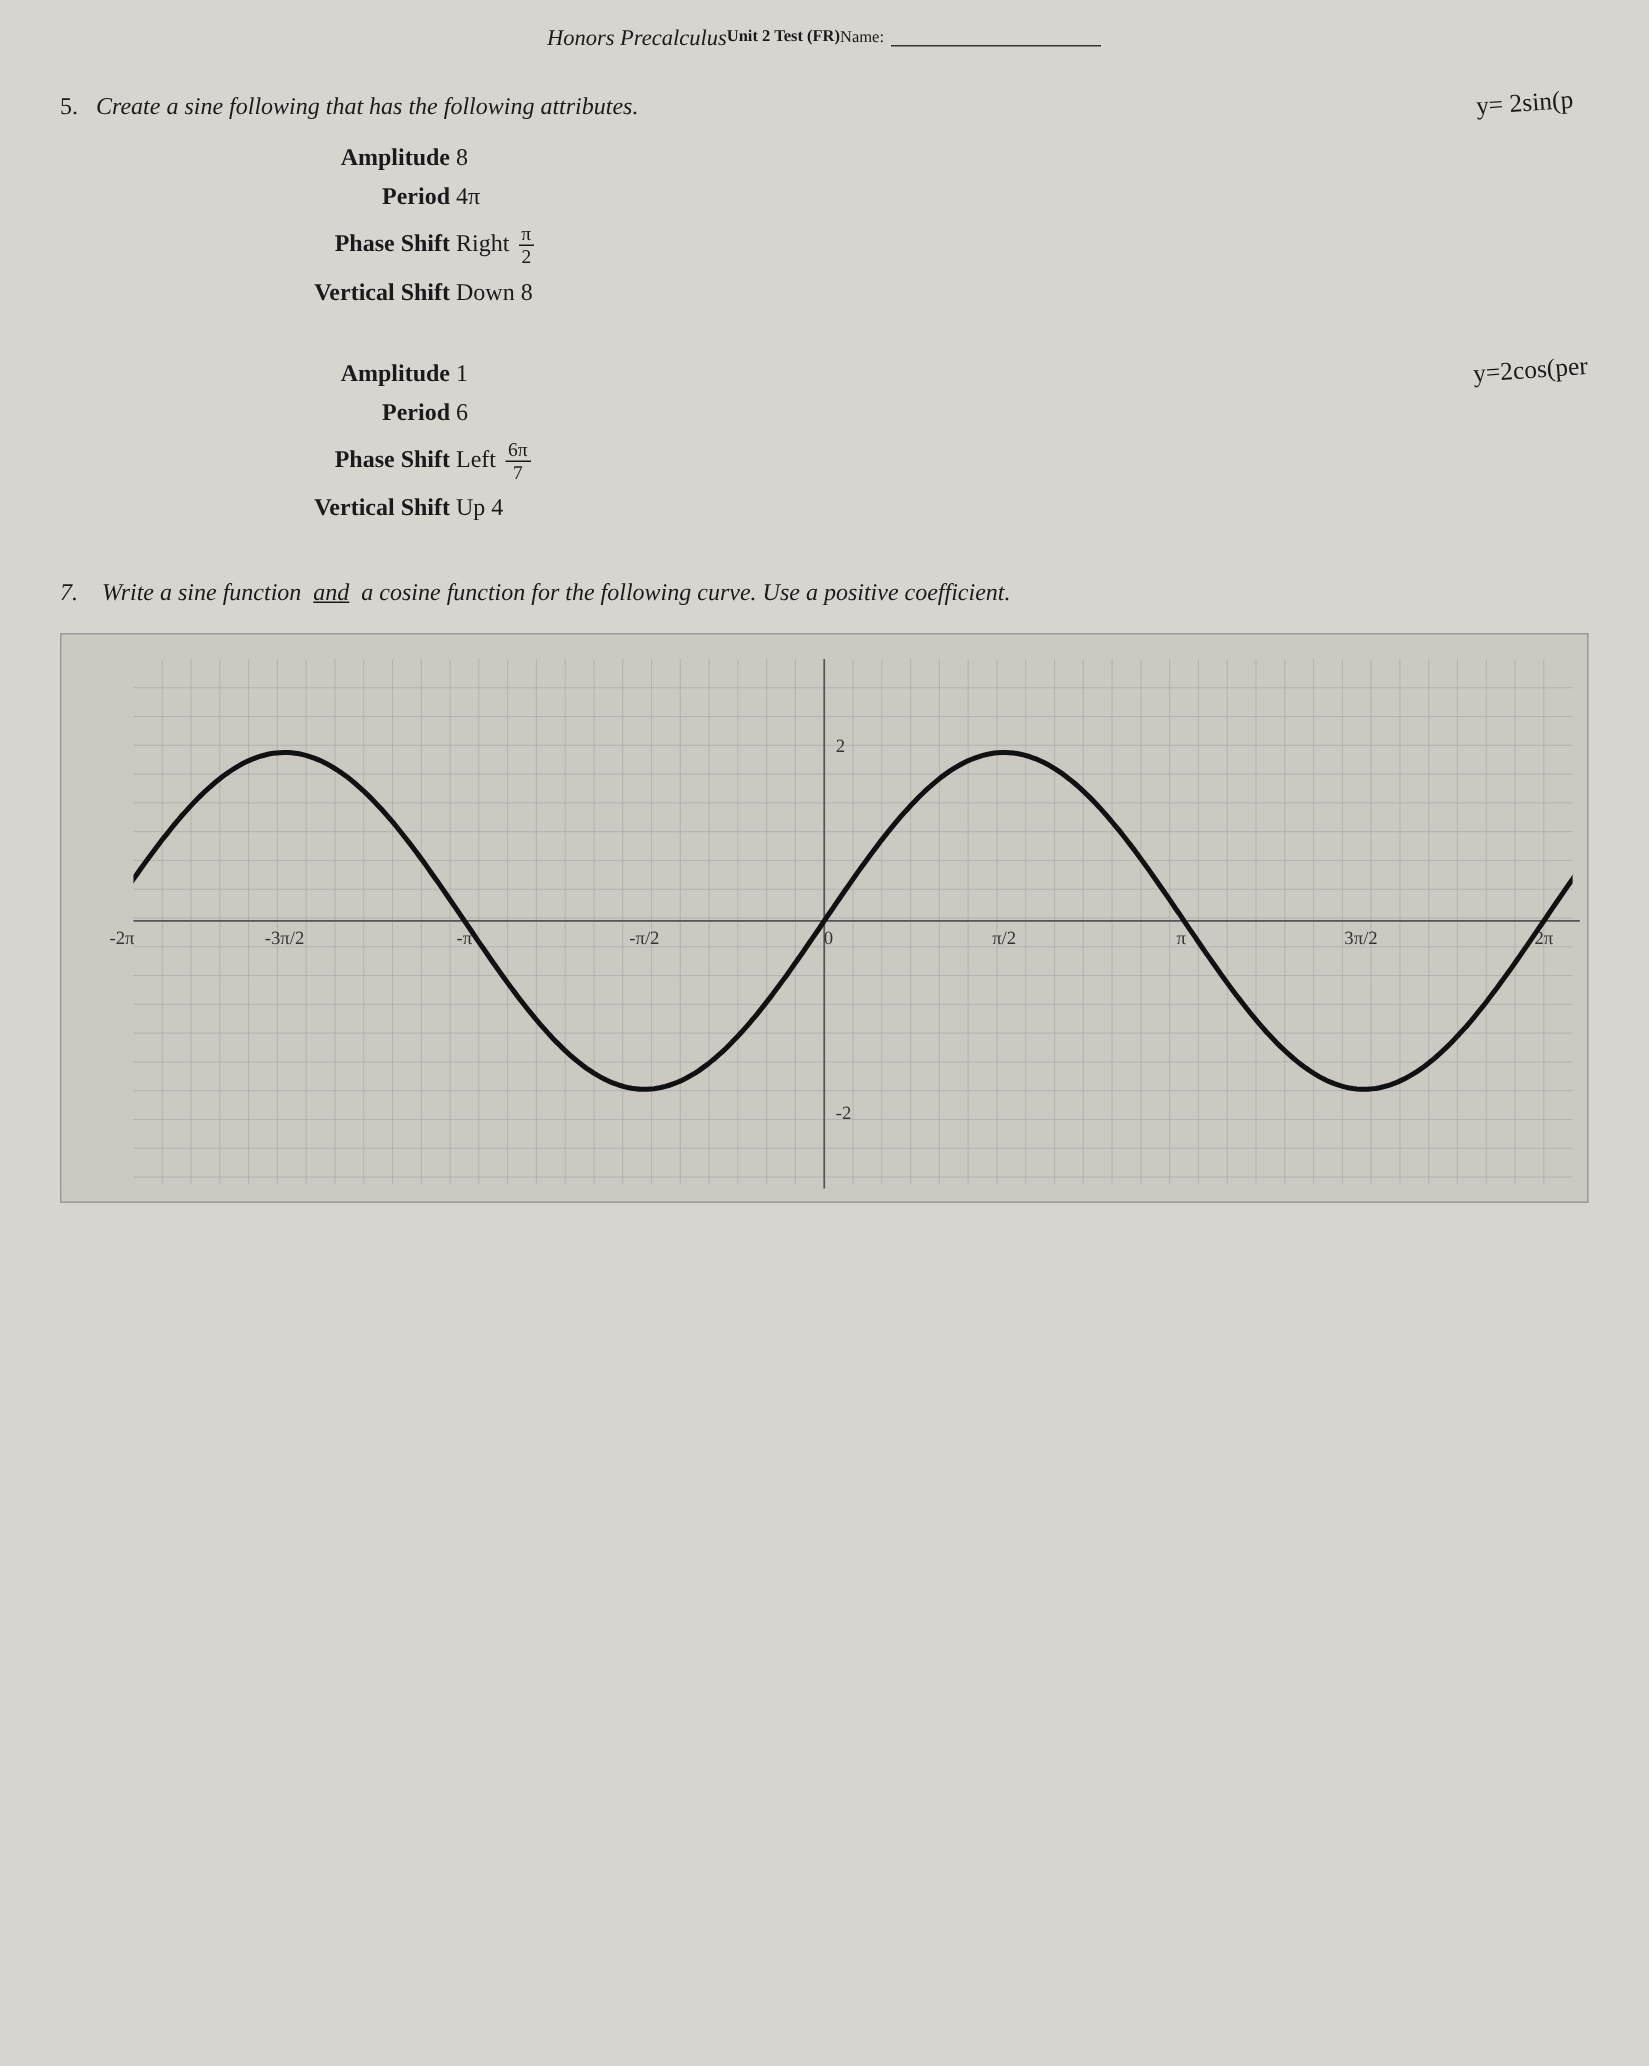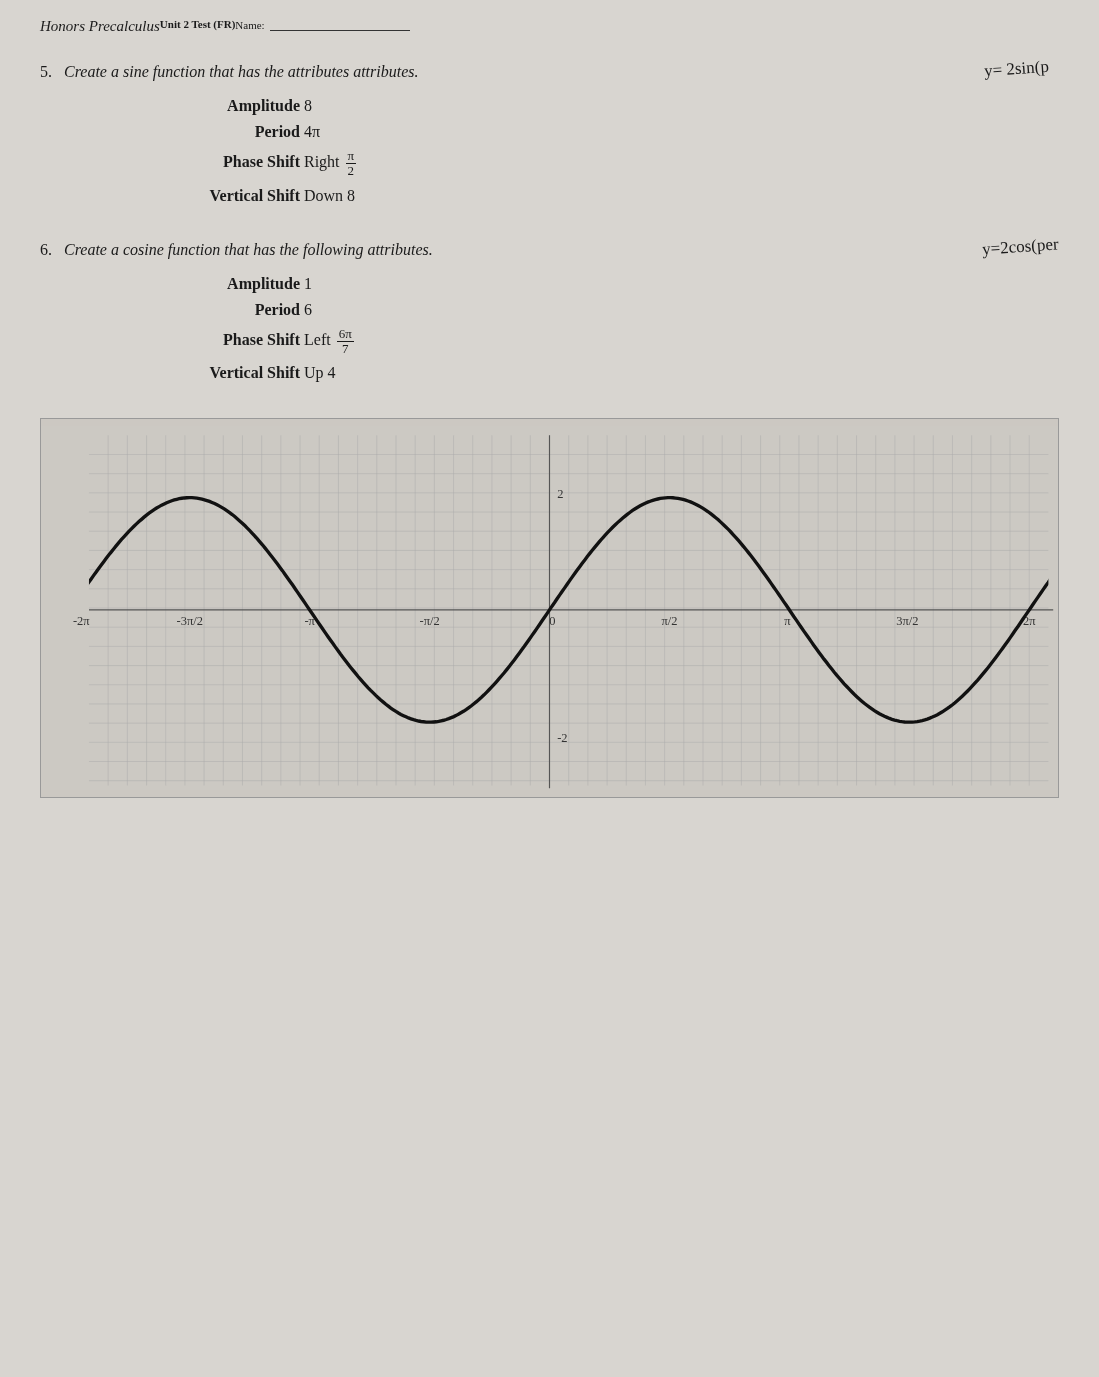--- a/index.html
+++ b/index.html
@@ -14,21 +14,21 @@
     .page {
       width: 1099px;
       min-height: 1377px;
       background-color: #d8d5d0;
       padding: 18px 30px 20px 30px;
       position: relative;
     }
     
     .header {
       display: flex;
-      justify-content: flex-start;
+      justify-content: center;
       align-items: flex-start;
       margin-bottom: 28px;
       padding: 0 10px;
     }
     .header-left {
       font-size: 15px;
       font-style: italic;
     }
     .header-center {
       font-size: 11px;
@@ -167,21 +167,21 @@
     <div class="header-right">
       <span>Name:</span>
       <span class="header-name-line">&nbsp;</span>
     </div>
   </div>
 
   <div class="question-block" style="position:relative;">
     <div class="question-title">
       <span class="question-number">5.</span>
       &nbsp;
-      <span>Create a sine function that has the attributes attributes.</span>
+      <span>Create a sine following that has the following attributes.</span>
     </div>
 
     <div class="handwritten" style="top: -4px; right: 20px; transform: rotate(-4deg);">y= 2sin(p</div>
 
     <div class="attributes-table">
 
       <div class="attr-row">
         <span class="attr-label">Amplitude</span>
         <span class="attr-value">8</span>
       </div>
@@ -202,25 +202,20 @@
       </div>
 
       <div class="attr-row">
         <span class="attr-label">Vertical Shift</span>
         <span class="attr-value">Down 8</span>
       </div>
     </div>
   </div>
 
   <div class="question-block" style="position:relative; margin-top: 30px;">
-    <div class="question-title">
-      <span class="question-number">6.</span>
-      &nbsp;
-      <span>Create a cosine function that has the following attributes.</span>
-    </div>
 
     <div class="handwritten" style="top: -4px; right: 10px; transform: rotate(-4deg);">y=2cos(per</div>
 
     <div class="attributes-table">
 
       <div class="attr-row">
         <span class="attr-label">Amplitude</span>
         <span class="attr-value">1</span>
       </div>
 
@@ -240,20 +235,27 @@
       </div>
 
       <div class="attr-row">
         <span class="attr-label">Vertical Shift</span>
         <span class="attr-value">Up 4</span>
       </div>
     </div>
   </div>
 
   <div class="graph-section" style="margin-top: 20px;">
+    <div class="graph-title">
+      <span>7.</span>
+      &nbsp;&nbsp;
+      <span>Write a sine function</span>
+      &nbsp;<span class="underline">and</span>&nbsp;
+      <span>a cosine function for the following curve. Use a positive coefficient.</span>
+    </div>
 
     <div class="graph-container">
       <svg class="graph-svg" viewBox="0 0 1060 380" xmlns="http://www.w3.org/2000/svg">
 
         <rect width="1060" height="380" fill="#ccc9c3"></rect>
 
         <g>
           
         </g>
 

